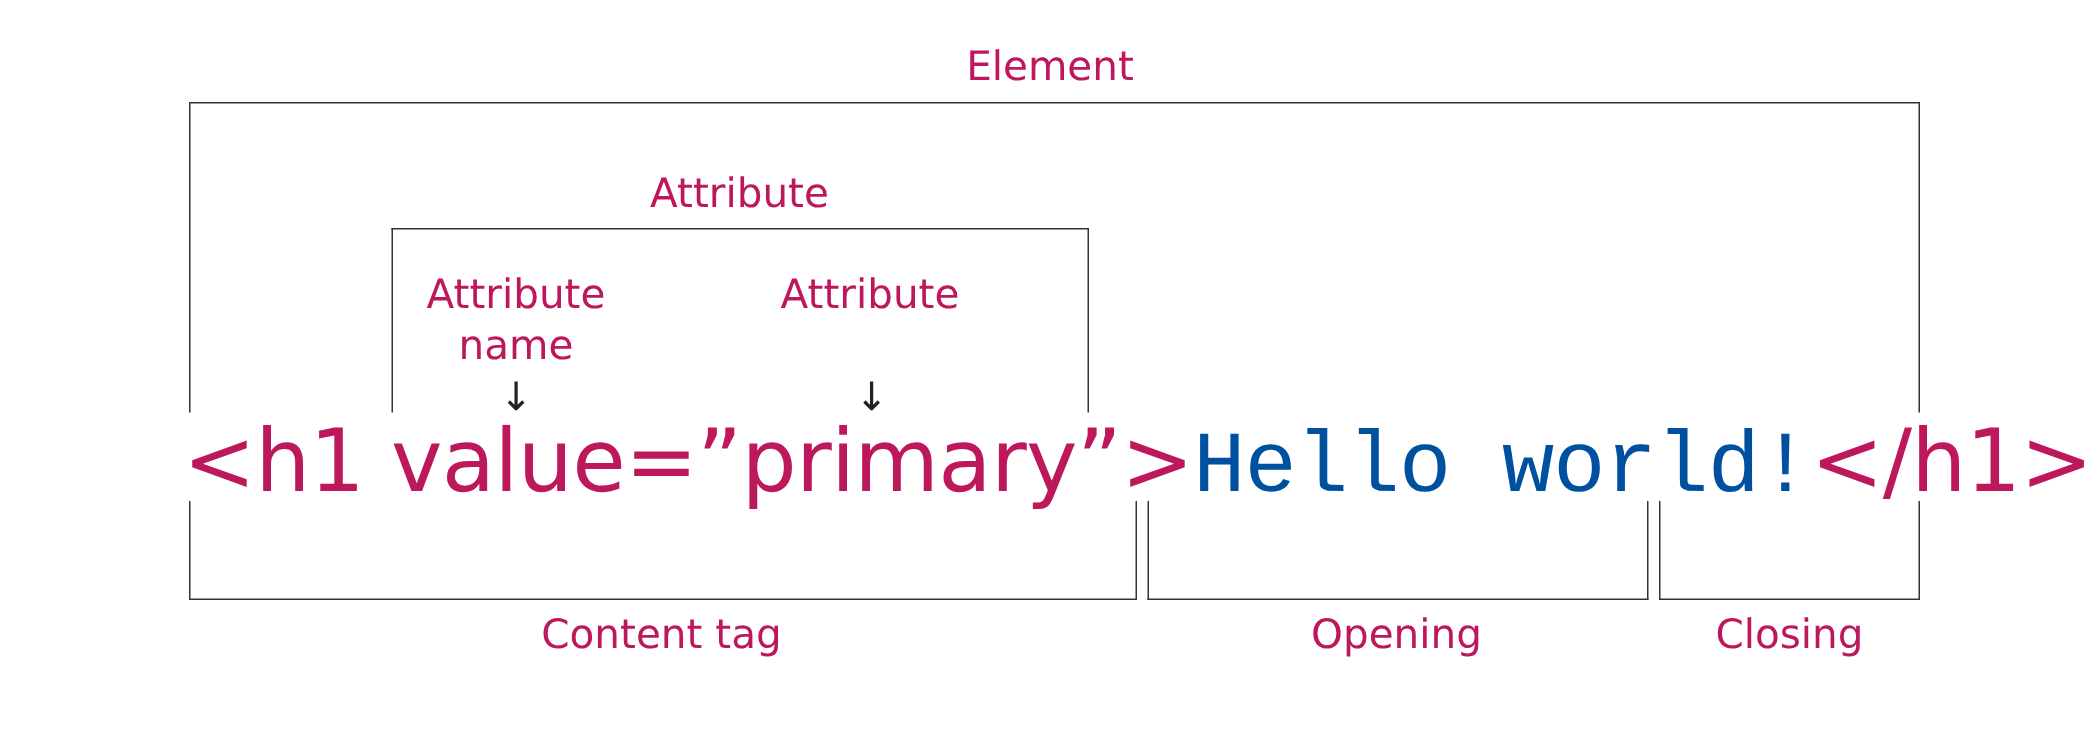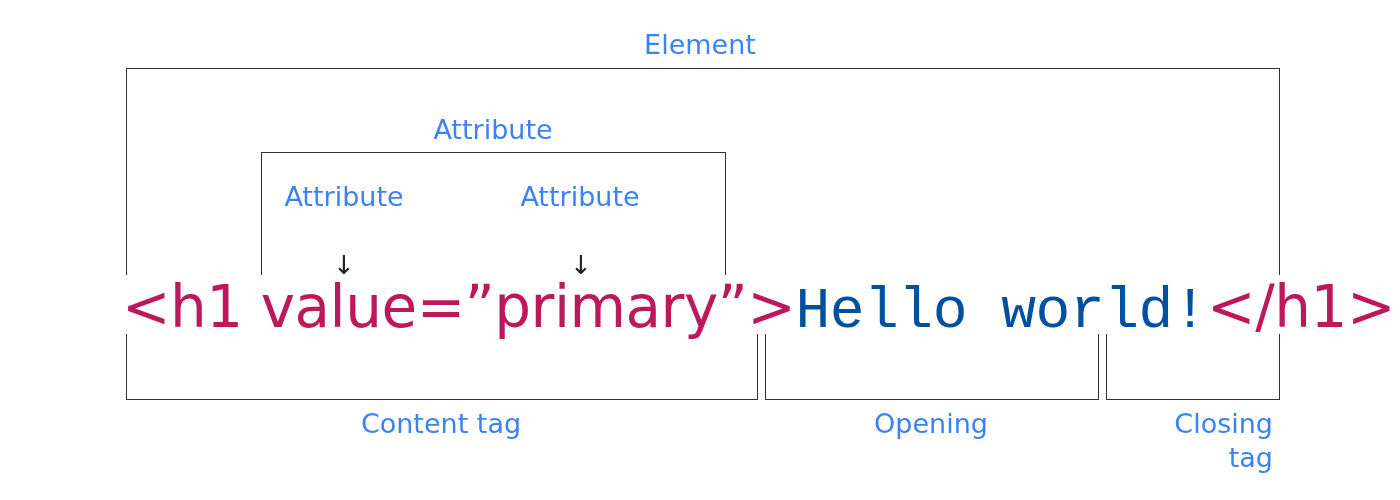--- a/index.html
+++ b/index.html
@@ -1,52 +1,52 @@
 <!DOCTYPE html>
 <html><head>
   <meta charset="utf-8">
   <style>
     html, body { margin: 0; padding: 0; background: #ffffff; }
     body { width: 1400px; height: 500px; position: relative; overflow: hidden;
            font-family: "DejaVu Sans", sans-serif; color: #222222; }
     .abs { position: absolute; }
-    .label { font-size: 27px; text-align: center; line-height: 34px; color: #3b82f6; }
+    .label { font-size: 27px; text-align: center; line-height: 34px; color: #be185d; }
     .bracket-top { border: 1.5px solid #333333; border-bottom: none; }
     .bracket-bottom { border: 1.5px solid #333333; border-top: none; }
     .code { position: absolute; left: 122px; top: 272px; font-size: 58px; white-space: nowrap; line-height: 70px;
             font-family: "DejaVu Sans", sans-serif; letter-spacing: -0.5px; }
     .tag { color: #be185d; }
     .content { color: #0050a0; font-family: Liberation Mono, monospace; }
     .arrow { font-size: 26px; color: #222222; text-align: center; line-height: 26px; }
   </style>
 </head>
 <body>
 
 <div class="abs label" style="left:600px; top:28px; width:200px;">Element</div>
 <div class="abs bracket-top" style="left:126px; top:68px; width:1152px; height:206px;"></div>
 
 <div class="abs label" style="left:393px; top:113px; width:200px;">Attribute</div>
 <div class="abs bracket-top" style="left:261px; top:152px; width:463px; height:122px;"></div>
 
 <div class="abs label" style="left:264px; top:180px; width:160px;">
   <div>Attribute</div>
+  <div>name</div>
 </div>
 <div class="abs arrow" style="left:329px; top:252px; width:30px;">↓</div>
 
 <div class="abs label" style="left:500px; top:180px; width:160px;">
   <div>Attribute</div>
 </div>
 <div class="abs arrow" style="left:566px; top:252px; width:30px;">↓</div>
 
 <div class="code">
   <span class="tag">&lt;h1 </span><span class="tag">value=</span><span class="tag">”primary”</span><span class="tag">&gt;</span><span class="content">Hello world!</span><span class="tag">&lt;/h1&gt;</span>
 </div>
 
 <div class="abs bracket-bottom" style="left:126px; top:334px; width:630px; height:65px;"></div>
 <div class="abs bracket-bottom" style="left:765px; top:334px; width:332px; height:65px;"></div>
 <div class="abs bracket-bottom" style="left:1106px; top:334px; width:172px; height:65px;"></div>
 
 <div class="abs label" style="left:291px; top:407px; width:300px;">Content tag</div>
 <div class="abs label" style="left:831px; top:407px; width:200px;">Opening</div>
-<div class="abs label" style="left:1113px; top:407px; width:160px;text-align:right;">
+<div class="abs label" style="left:1113px; top:407px; width:160px;">
   <div>Closing</div>
-  <div>tag</div>
 </div>
 
 </body></html>

